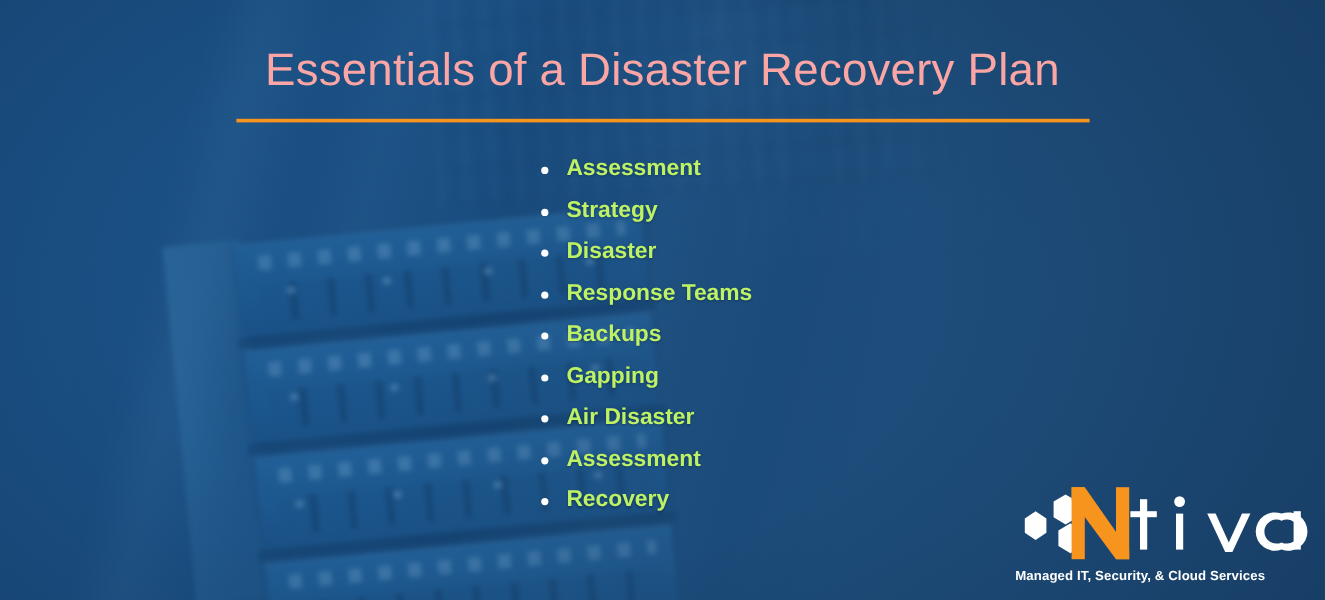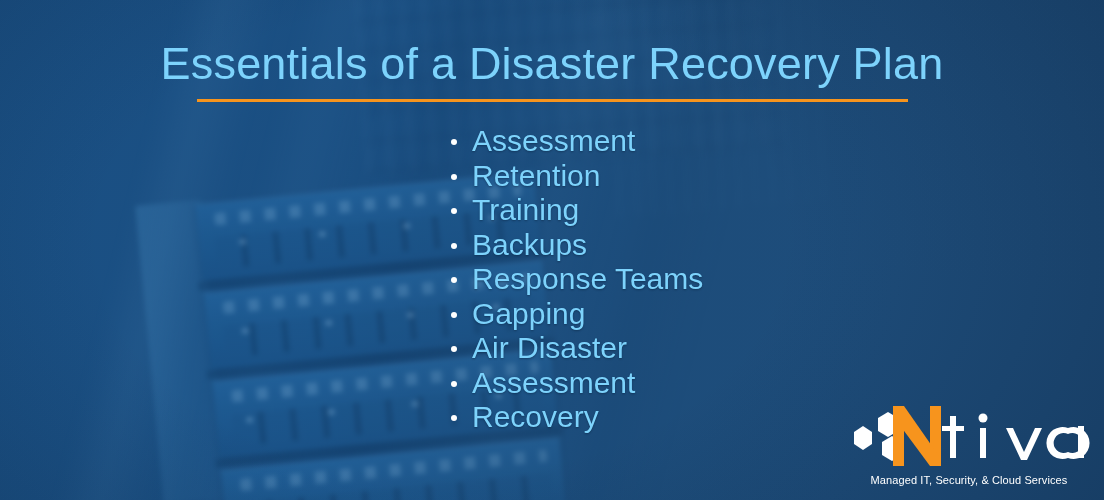--- a/index.html
+++ b/index.html
@@ -199,24 +199,24 @@
     position: absolute;
     inset: 0;
   }
 
   .title {
     position: absolute;
     left: 0;
     right: 0;
     top: 40px;
     text-align: center;
-    font-size: 45px;
+    font-size: 38px;
     font-weight: 400;
     letter-spacing: 0.2px;
-    color: #7dd3fc;
+    color: #fca5a5;
     line-height: 1.05;
     white-space: nowrap;
   }
 
   .title-rule {
     position: absolute;
     left: 197px;
     top: 99px;
     width: 711px;
     height: 3px;
@@ -229,23 +229,23 @@
     top: 124px;
     margin: 0;
     padding: 0;
     list-style: none;
   }
   .bullet-item {
     position: relative;
     padding-left: 22px;
     height: 34.5px;
     line-height: 34.5px;
-    font-size: 30px;
-    font-weight: 400;
-    color: #7dd3fc;
+    font-size: 19px;
+    font-weight: 700;
+    color: #bef264;
     white-space: nowrap;
     text-shadow: 0 1px 2px rgba(6,26,48,0.40);
   }
   .bullet-dot {
     position: absolute;
     left: 1px;
     top: 15px;
     width: 6px;
     height: 6px;
     border-radius: 50%;
@@ -265,25 +265,25 @@
     left: 0;
     top: 0;
     width: 248px;
     height: 66px;
   }
   .logo-tagline {
     position: absolute;
     left: 0;
     right: 2px;
     top: 70px;
-    text-align: center;
     font-size: 11px;
     letter-spacing: 0.1px;
     color: #ffffff;
     white-space: nowrap;
+    font-weight: bold;
   }
 </style>
 </head>
 <body>
 
 <div class="slide">
 
   <div class="bg-photo">
     <div class="bg-base"></div>
     <div class="bg-streaks"></div>
@@ -340,33 +340,33 @@
 
     <div class="title-rule"></div>
 
     <ul class="bullet-list">
       <li class="bullet-item">
         <span class="bullet-dot"></span>
         <span>Assessment</span>
       </li>
       <li class="bullet-item">
         <span class="bullet-dot"></span>
-        <span>Retention</span>
-      </li>
-      <li class="bullet-item">
-        <span class="bullet-dot"></span>
-        <span>Training</span>
+        <span>Strategy</span>
+      </li>
+      <li class="bullet-item">
+        <span class="bullet-dot"></span>
+        <span>Disaster</span>
+      </li>
+      <li class="bullet-item">
+        <span class="bullet-dot"></span>
+        <span>Response Teams</span>
       </li>
       <li class="bullet-item">
         <span class="bullet-dot"></span>
         <span>Backups</span>
-      </li>
-      <li class="bullet-item">
-        <span class="bullet-dot"></span>
-        <span>Response Teams</span>
       </li>
       <li class="bullet-item">
         <span class="bullet-dot"></span>
         <span>Gapping</span>
       </li>
       <li class="bullet-item">
         <span class="bullet-dot"></span>
         <span>Air Disaster</span>
       </li>
       <li class="bullet-item">

